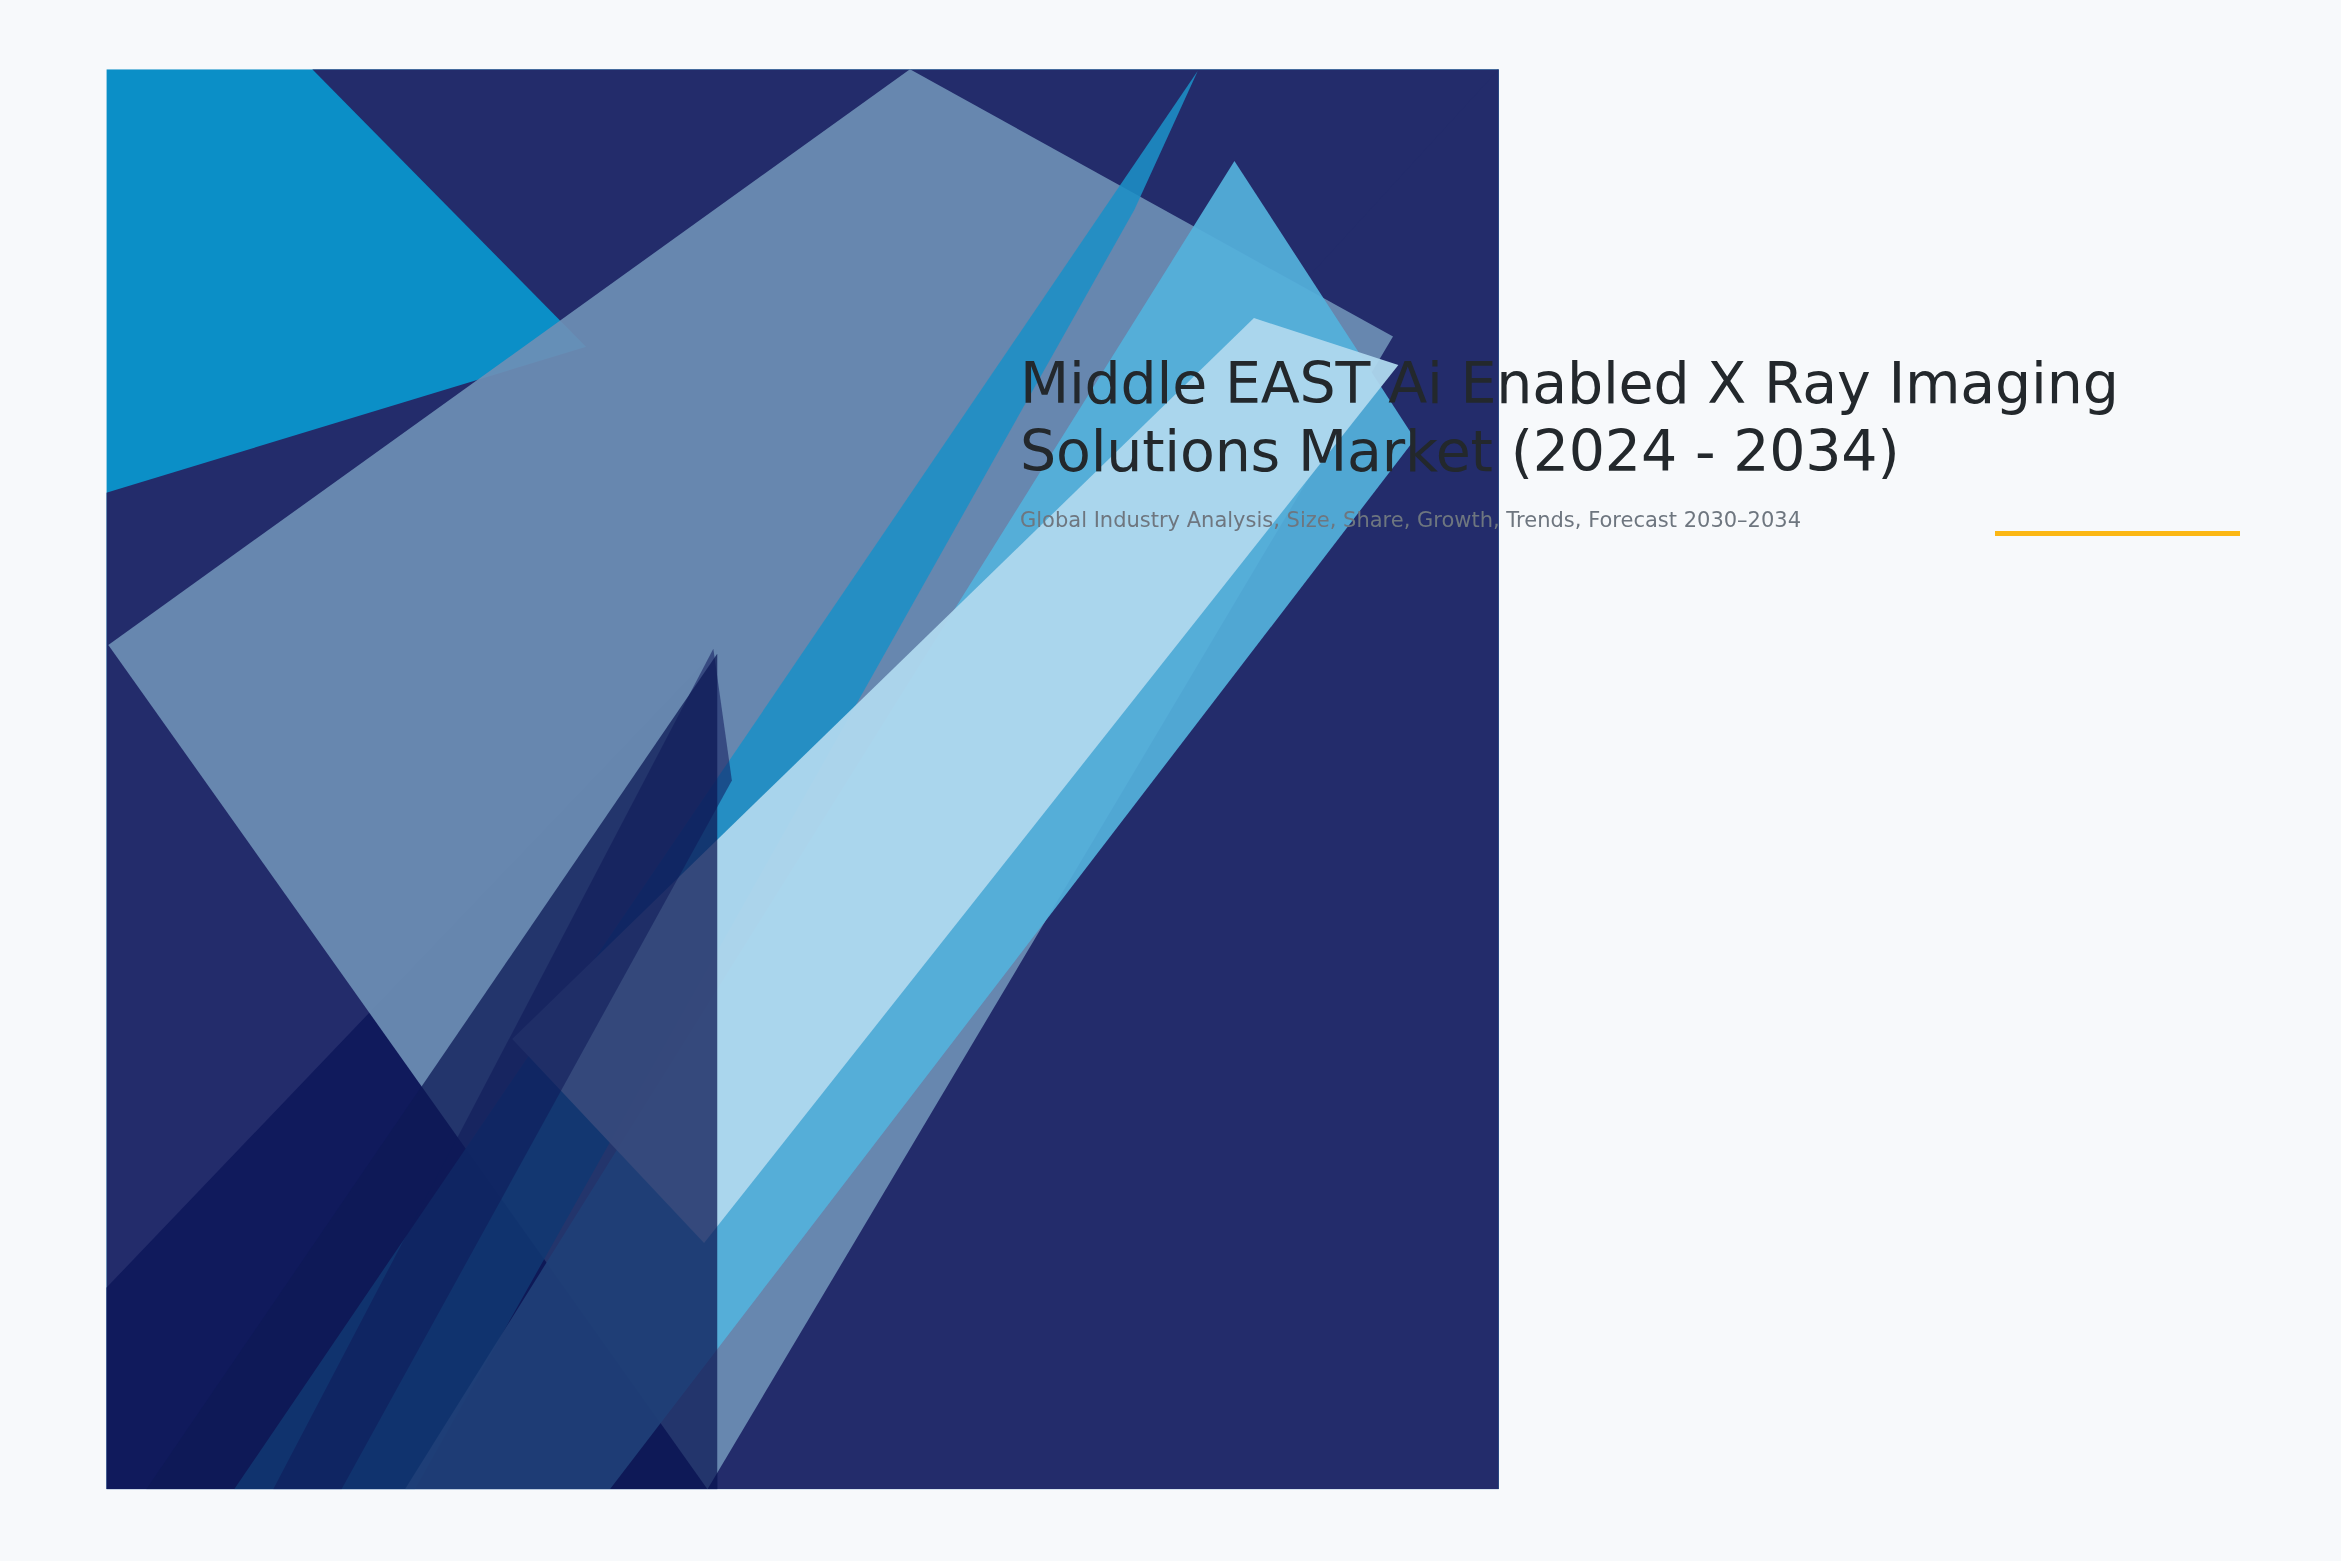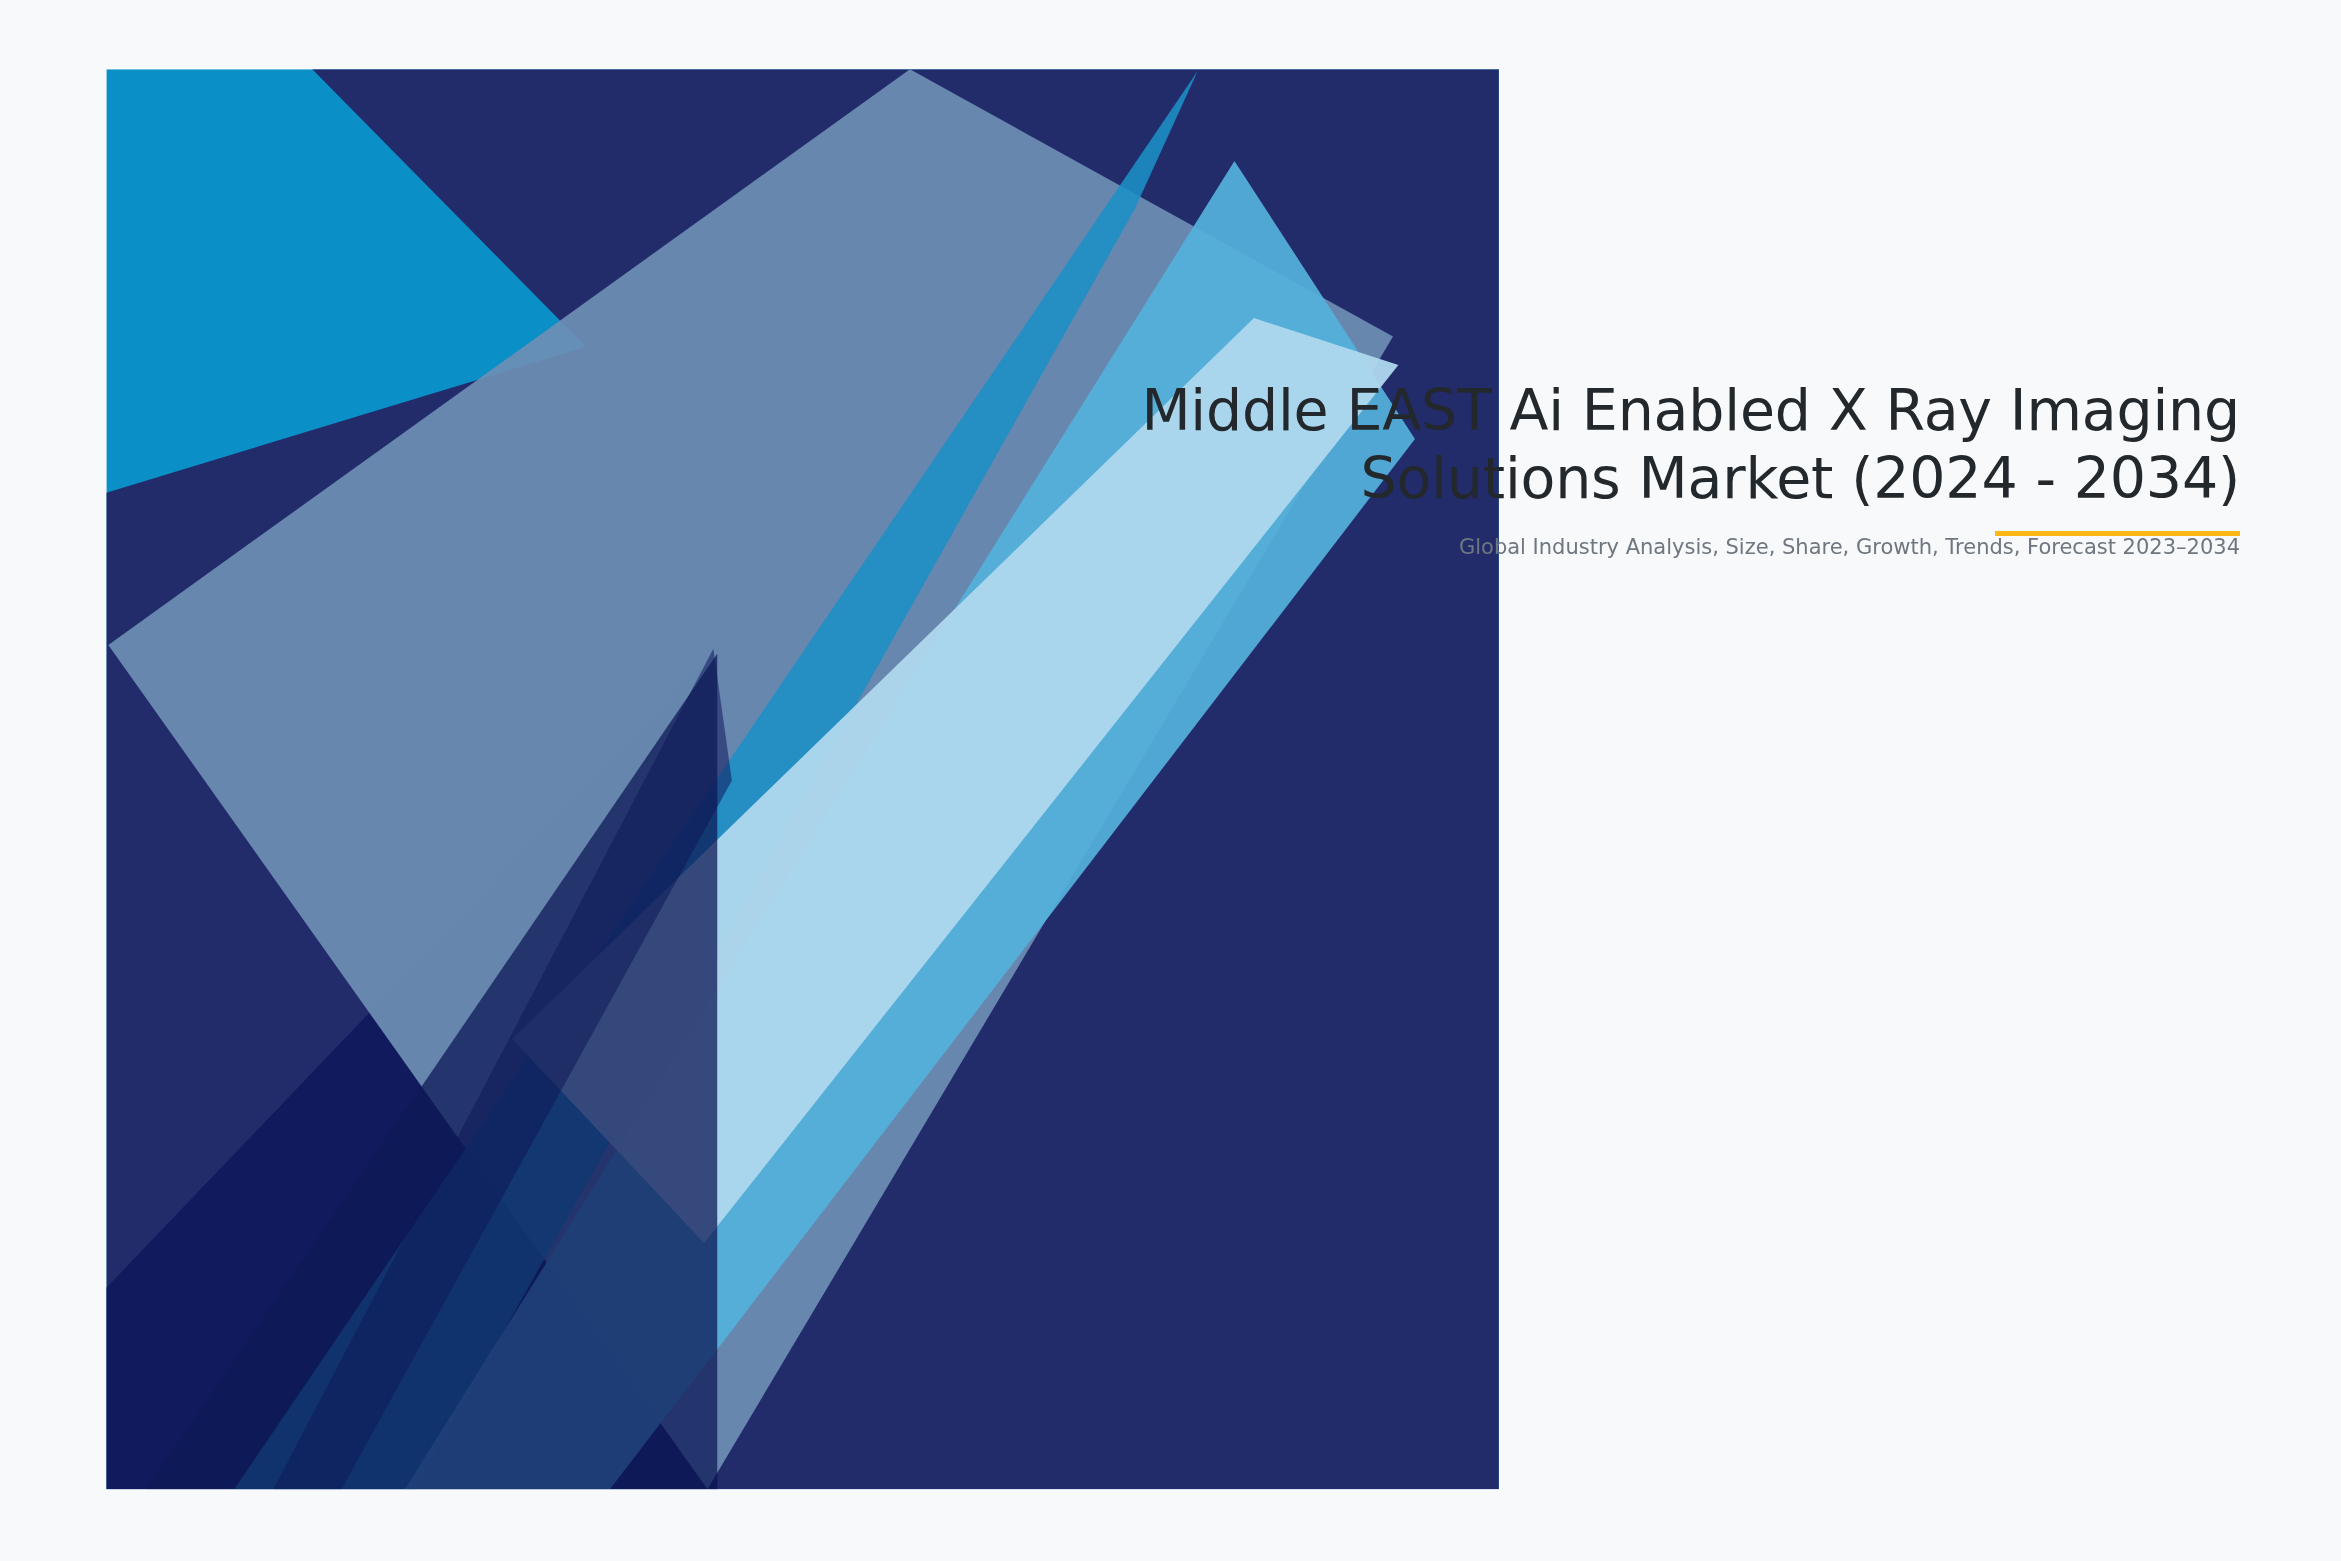--- a/index.html
+++ b/index.html
@@ -29,23 +29,23 @@
     top: 0;
     width: 2342px;
     height: 1561px;
     pointer-events: none;
   }
 
   
   #text-block {
     position: absolute;
     right: 102px;
-    top: 377px;
+    top: 350px;
     width: 1220px;
-    text-align: right;
+    text-align: left;
   }
 
   #title {
     font-size: 57px;
     line-height: 1.19;
     font-weight: 400;
     color: #23282C;
     letter-spacing: -0.2px;
     margin: 0;
     white-space: pre-line;
@@ -115,19 +115,19 @@
       <polygon points="1462,1330 1500,1600 700,3053 560,3053" fill="#101A5C" fill-opacity="0.55"></polygon>
     </g>
 
     <g clip-path="url(#panelClip)">
       <polygon points="1470,1340 1470,3053 300,3053" fill="#0E1A55" fill-opacity="0.75"></polygon>
     </g>
   </svg>
 
   <div id="text-block">
     <h1 id="title">Middle EAST Ai Enabled X Ray Imaging Solutions Market (2024 - 2034)</h1>
-    <p id="subtitle">Global Industry Analysis, Size, Share, Growth, Trends, Forecast 2023–2034</p>
+    <p id="subtitle">Global Industry Analysis, Size, Share, Growth, Trends, Forecast 2030–2034</p>
   </div>
 
   <div id="accent-bar"></div>
 
 </div>
 
 
 </body></html>

